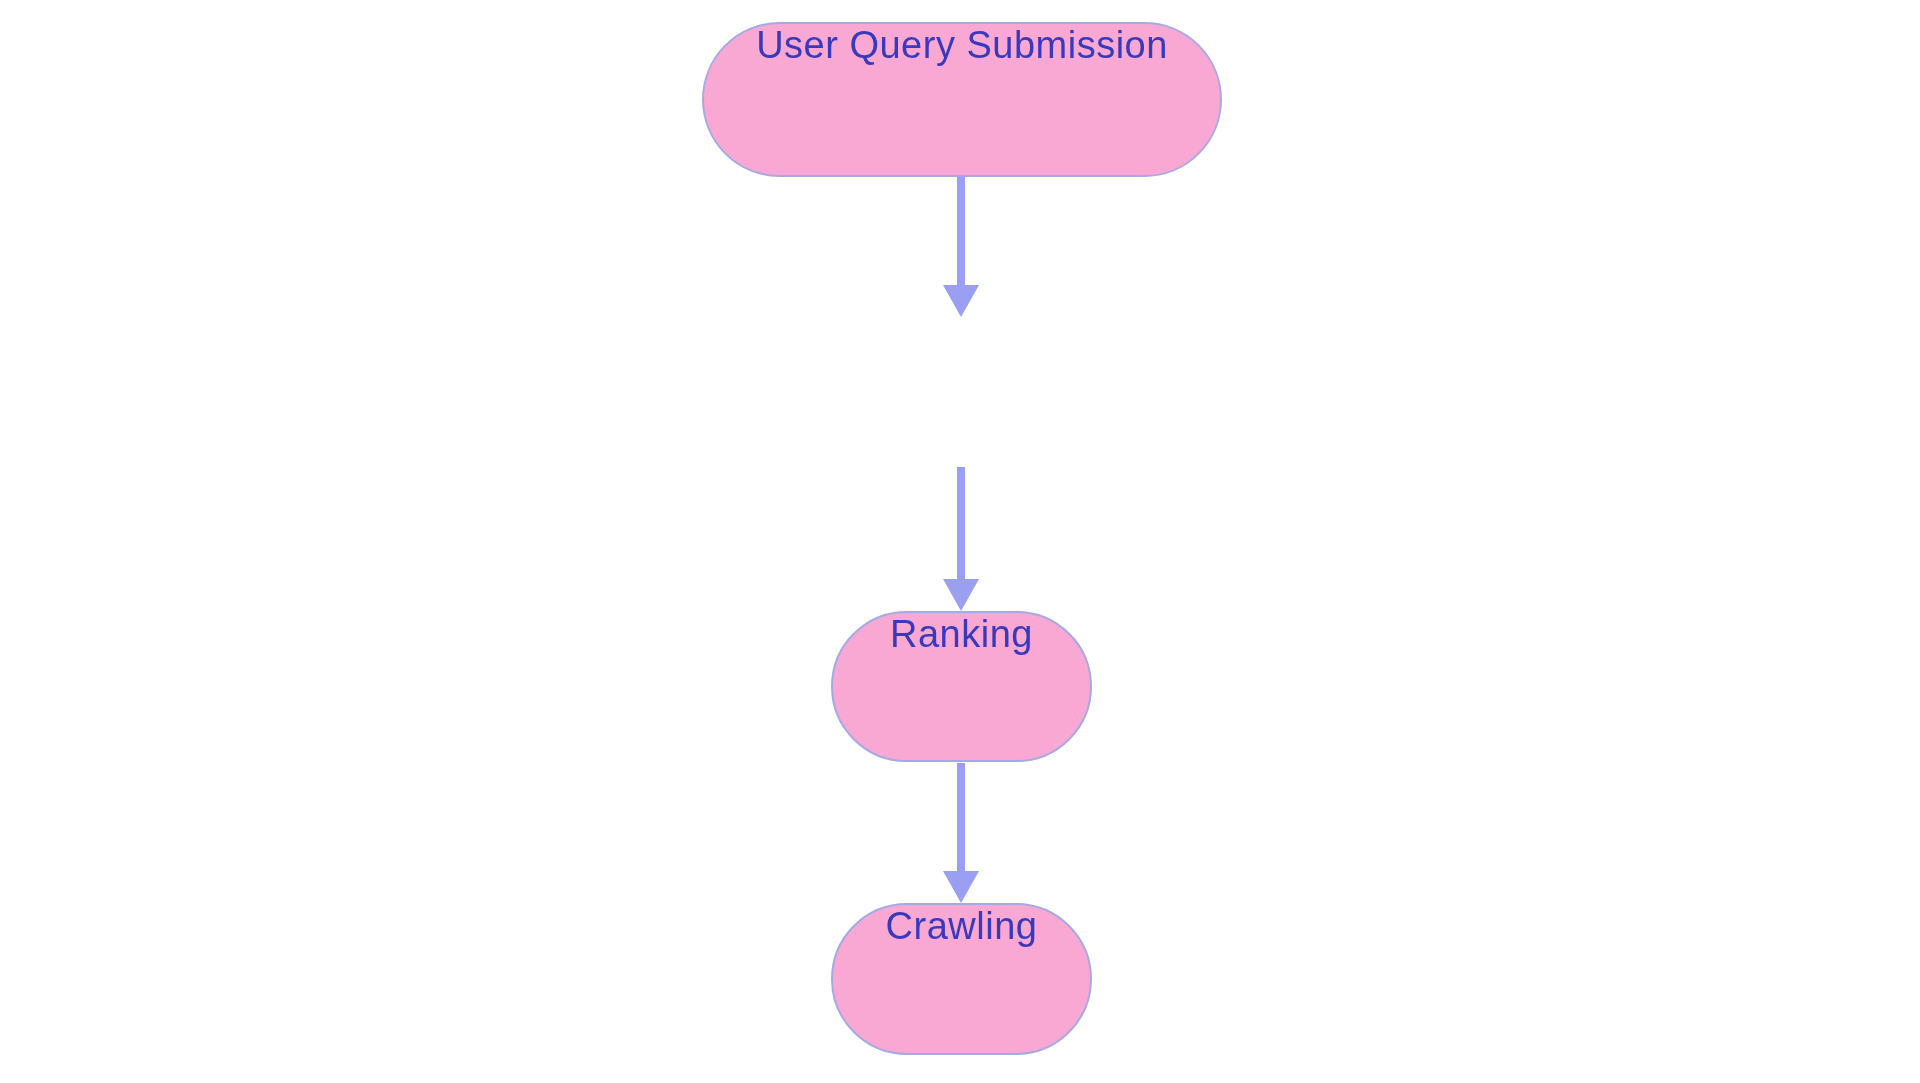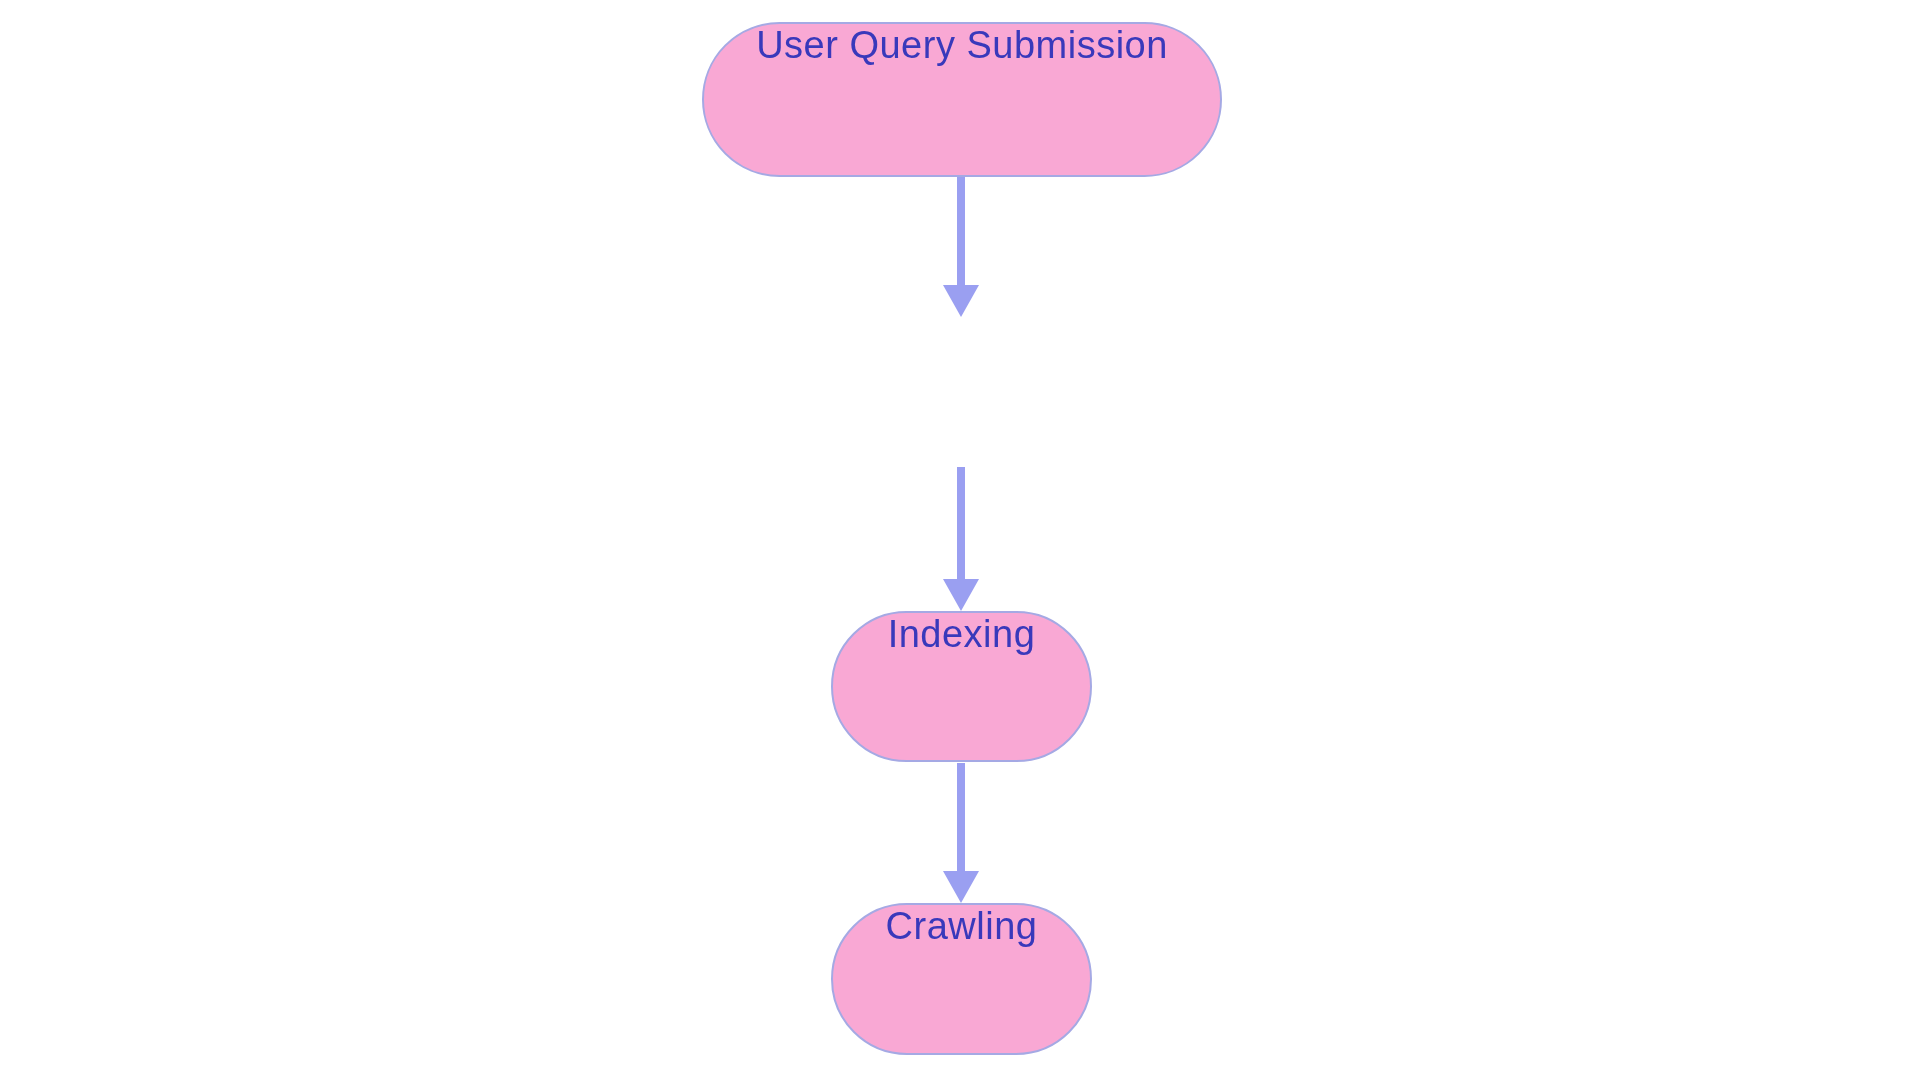--- a/index.html
+++ b/index.html
@@ -75,21 +75,21 @@
     <div class="head"></div>
   </div>
 
 
   <div class="arrow arrow-2">
     <div class="stem"></div>
     <div class="head"></div>
   </div>
 
   <div class="node node-3">
-    <span class="label">Indexing</span>
+    <span class="label">Ranking</span>
   </div>
 
   <div class="arrow arrow-3">
     <div class="stem"></div>
     <div class="head"></div>
   </div>
 
   <div class="node node-4">
     <span class="label">Crawling</span>
   </div>

